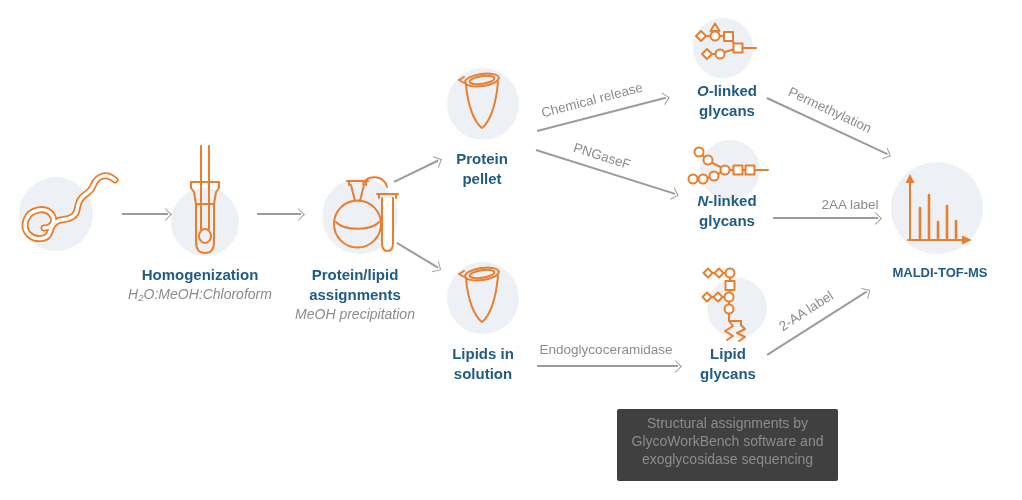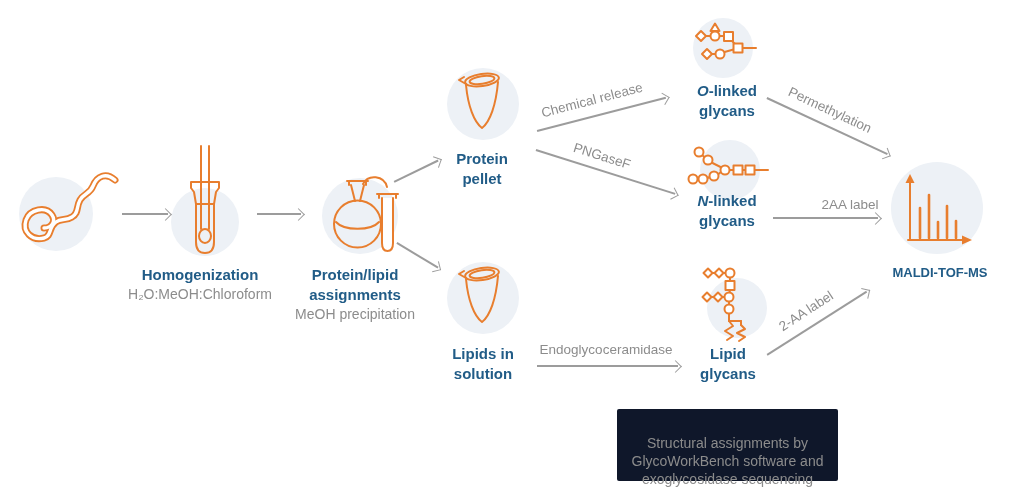--- a/index.html
+++ b/index.html
@@ -2,31 +2,31 @@
 <html><head>
 <meta charset="utf-8">
 <style>
   html,body{margin:0;padding:0;background:#fff;}
   .stage{position:relative;width:1022px;height:500px;background:#fff;
          font-family:"Liberation Sans",sans-serif;overflow:hidden;}
   .circle{position:absolute;border-radius:50%;background:#EDF1F6;}
   .icon{position:absolute;overflow:visible;}
   .nlabel{position:absolute;transform:translateX(-50%);text-align:center;
           color:#215C87;font-weight:bold;font-size:15px;line-height:20px;white-space:nowrap;}
-  .nlabel .sub{color:#8C8C8C;font-weight:normal;font-size:14px;line-height:19px;}
+  .nlabel .sub{color:#8C8C8C;font-weight:normal;font-size:14px;line-height:19px;font-style:italic;}
   .nlabel .it{font-style:italic;}
   .maldi-label{font-size:13px;}
   .arr{position:absolute;height:1.5px;background:#9C9C9C;transform-origin:left center;}
   .arr::after{content:"";position:absolute;right:-2px;top:-3.3px;width:8px;height:8px;
               border-top:1.5px solid #9C9C9C;border-right:1.5px solid #9C9C9C;
               transform:rotate(45deg);}
   .albl{position:absolute;color:#8C8C8C;font-size:13.5px;white-space:nowrap;}
   .note{position:absolute;left:617px;top:409px;width:221px;height:72px;box-sizing:border-box;
-        background:#0f172a;color:#8C8C8C;font-size:14px;line-height:18px;text-align:center;
-        padding:25px 4px;border-radius:2px;}
+        background:#404040;color:#8C8C8C;font-size:14px;line-height:18px;text-align:center;
+        padding:5px 4px;border-radius:2px;}
   svg.icon *{stroke:#E87E2E;fill:none;stroke-width:2;stroke-linecap:round;stroke-linejoin:round;}
   svg.icon .fillw{fill:#fff;}
   svg.icon .solid{fill:#E87E2E;stroke:none;}
   svg.icon .inner{stroke:#fff;}
 </style>
 </head>
 <body>
 
 <div class="stage">
 

